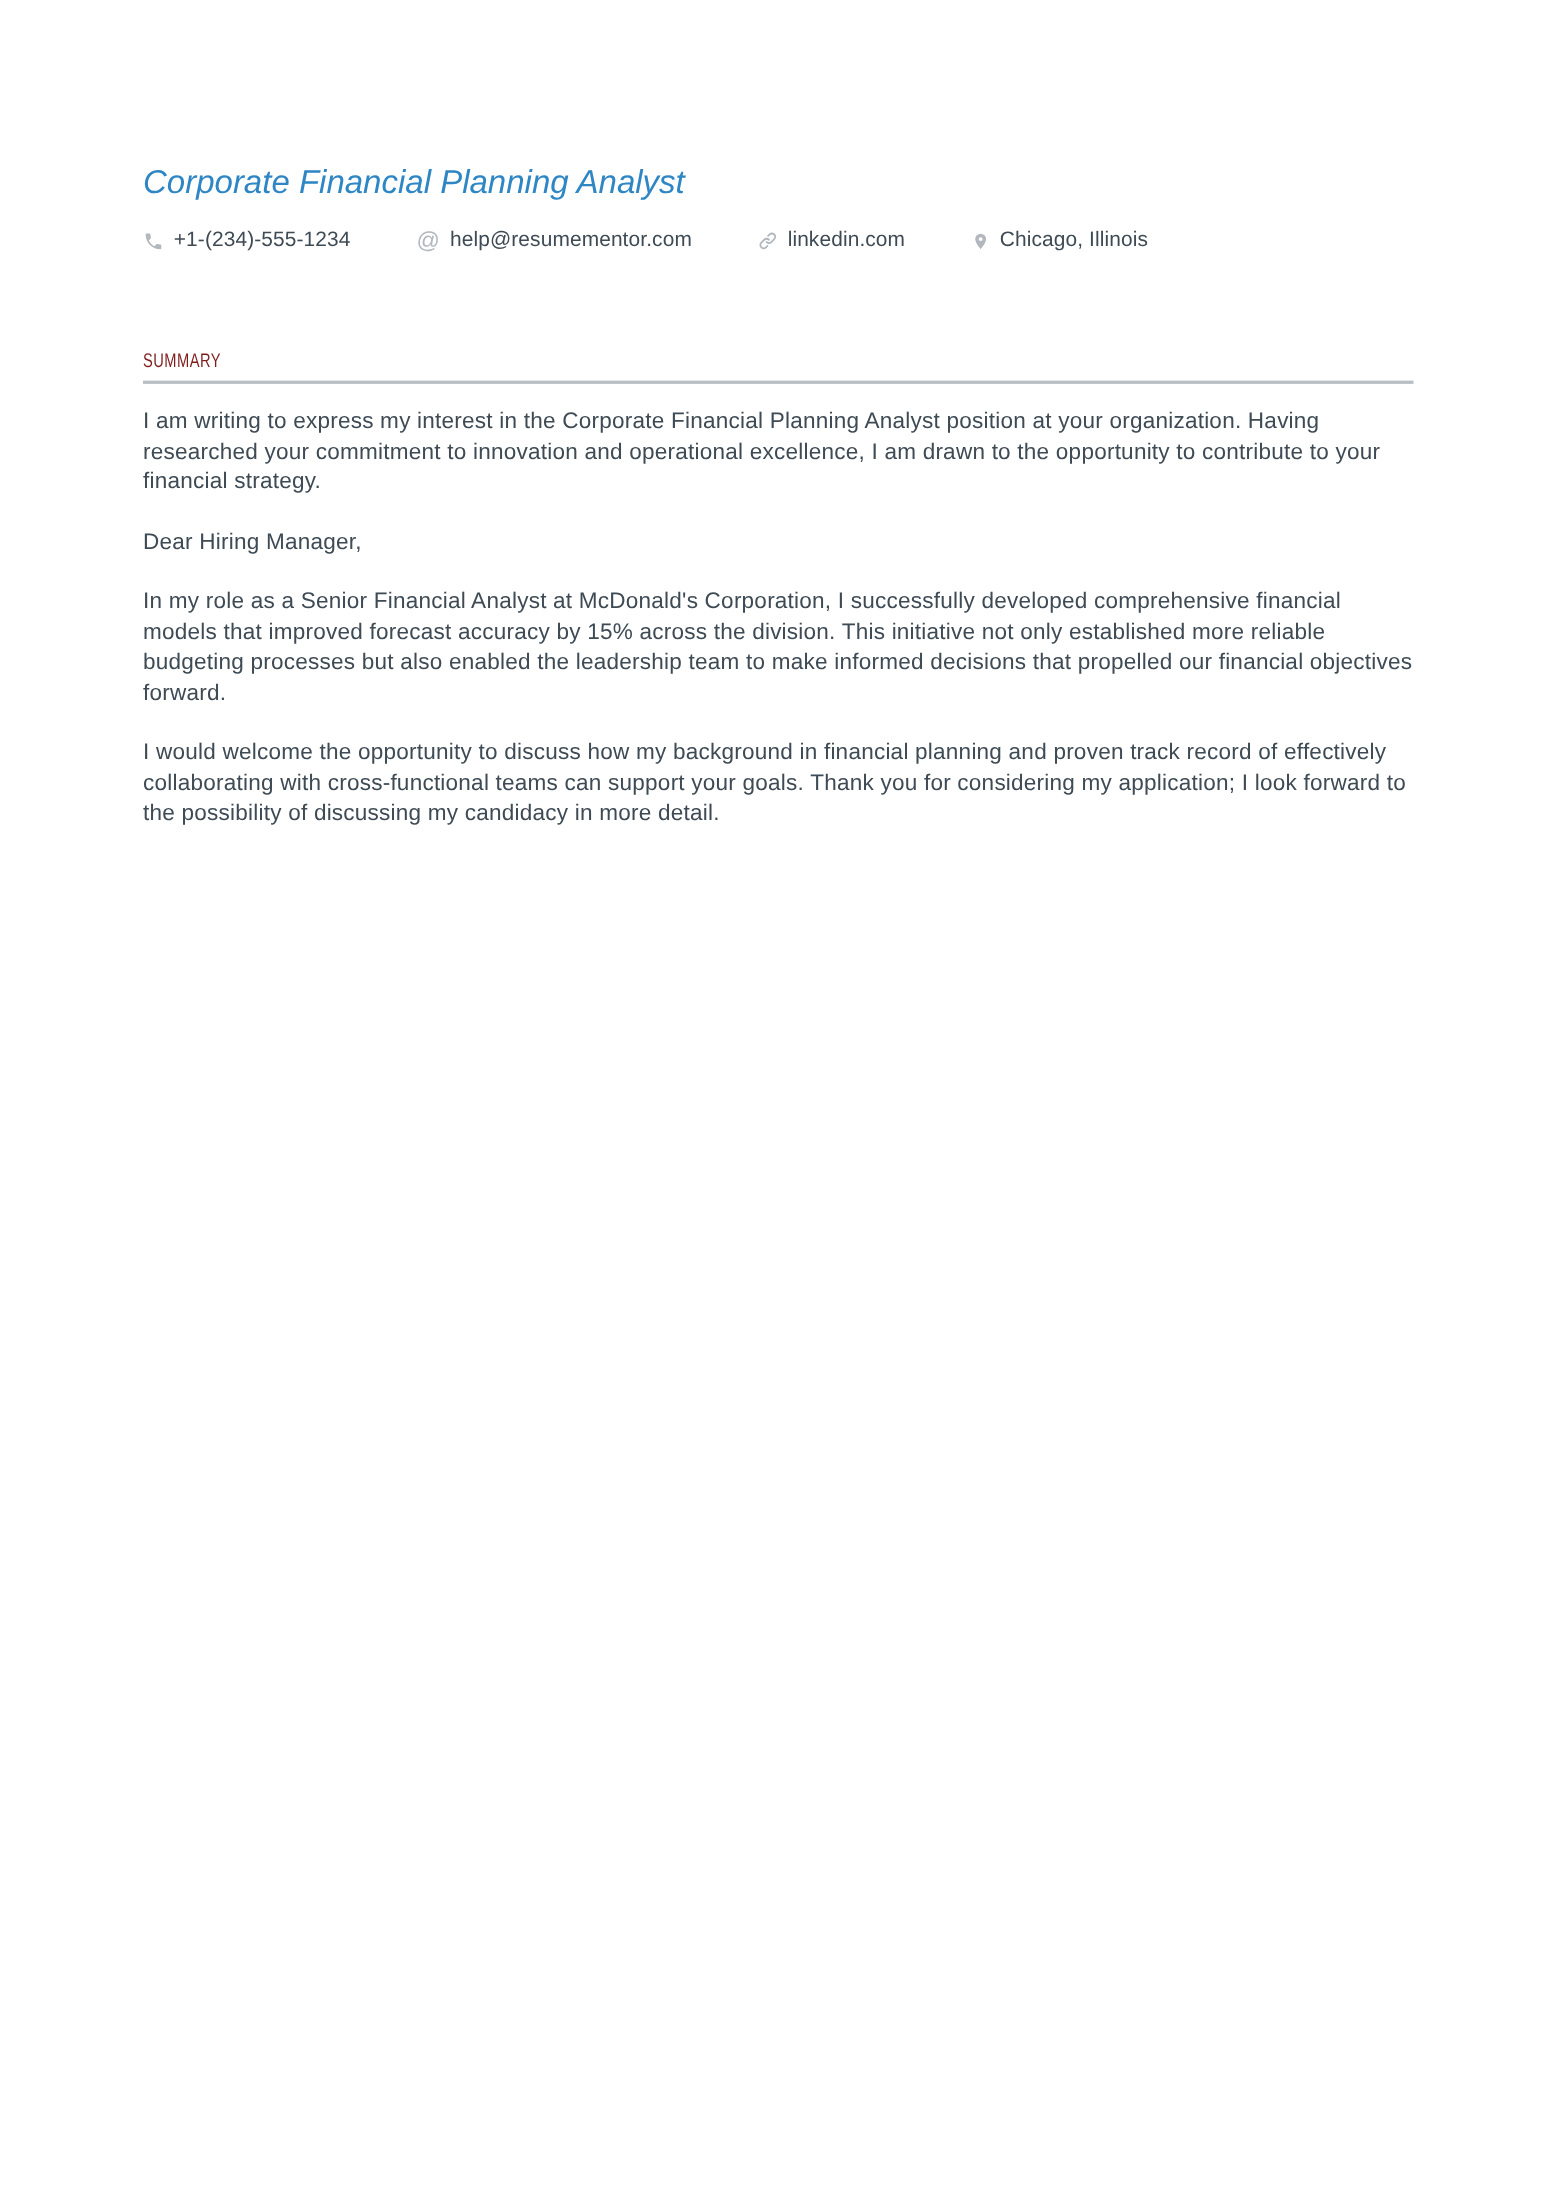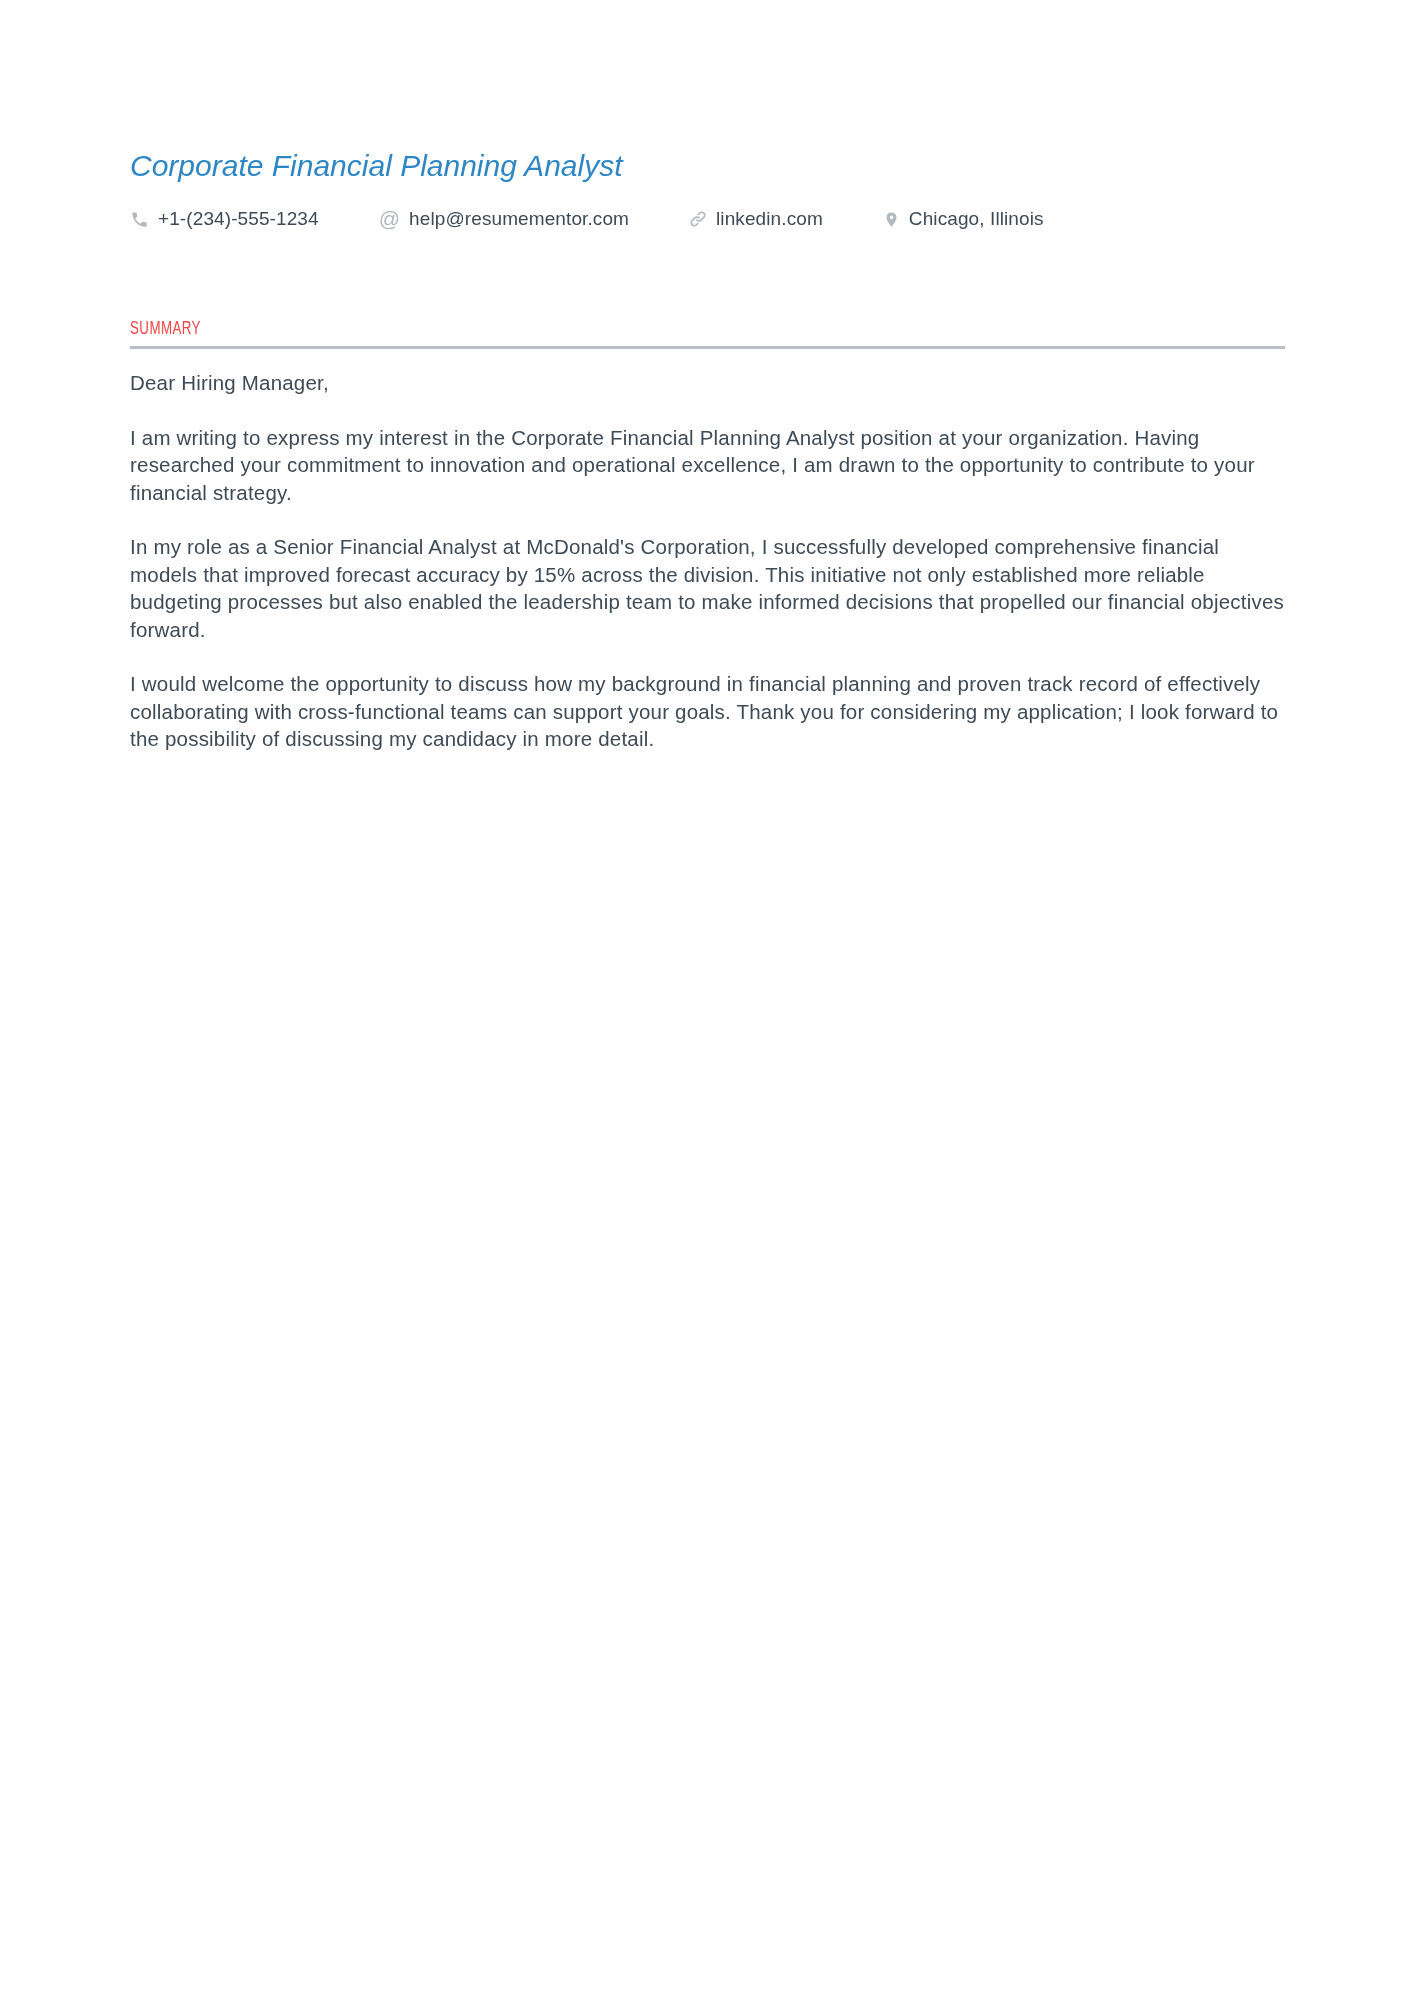--- a/index.html
+++ b/index.html
@@ -63,21 +63,21 @@
     line-height: 20px;
     font-weight: 400;
   }
 
   
   .section { margin-top: 88px; }
   .section-label {
     font-size: 18px;
     line-height: 18px;
     font-weight: 500;
-    color: #ef4444;
+    color: #7f1d1d;
     white-space: nowrap;
   }
   .section-label .squeeze {
     display: inline-block;
     transform: scaleX(0.74);
     transform-origin: 0 50%;
     letter-spacing: 0.6px;
   }
   .section-rule {
     margin-top: 9px;
@@ -173,21 +173,21 @@
 
       </div>
     </header>
 
     <section class="section">
       <div class="section-label"><span class="squeeze">SUMMARY</span></div>
       <div class="section-rule"></div>
     </section>
 
     <div class="letter">
+      <p>I am writing to express my interest in the Corporate Financial Planning Analyst position at your organization. Having researched your commitment to innovation and operational excellence, I am drawn to the opportunity to contribute to your financial strategy.</p>
       <p>Dear Hiring Manager,</p>
-      <p>I am writing to express my interest in the Corporate Financial Planning Analyst position at your organization. Having researched your commitment to innovation and operational excellence, I am drawn to the opportunity to contribute to your financial strategy.</p>
       <p>In my role as a Senior Financial Analyst at McDonald's Corporation, I successfully developed comprehensive financial models that improved forecast accuracy by 15% across the division. This initiative not only established more reliable budgeting processes but also enabled the leadership team to make informed decisions that propelled our financial objectives forward.</p>
       <p>I would welcome the opportunity to discuss how my background in financial planning and proven track record of effectively collaborating with cross-functional teams can support your goals. Thank you for considering my application; I look forward to the possibility of discussing my candidacy in more detail.</p>
     </div>
 
   </div>
 
 </div>
 
 </body></html>

